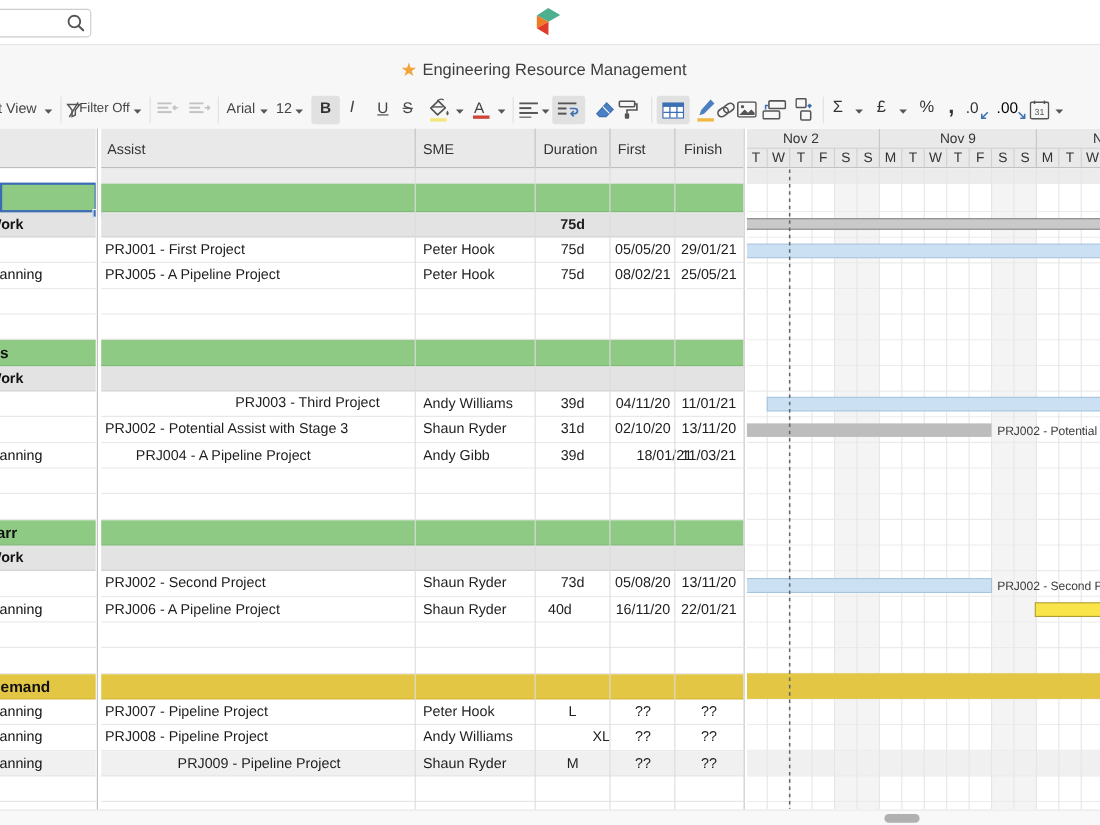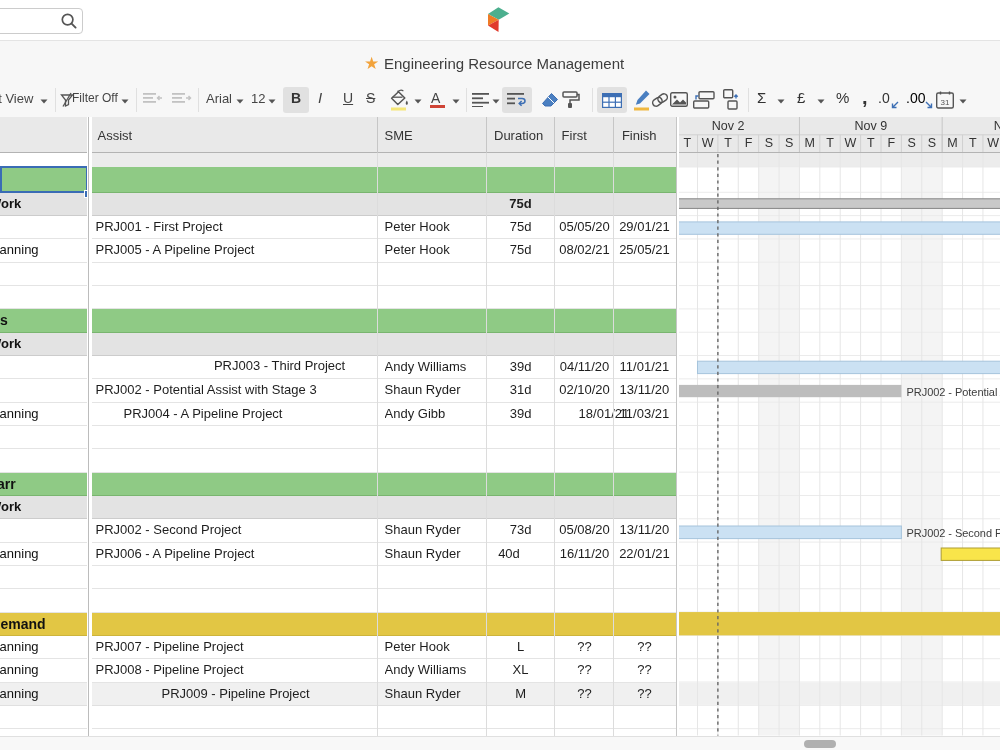--- a/index.html
+++ b/index.html
@@ -267,21 +267,21 @@
 <div class="tcell" style="left:384.6px;top:635.8800000000002px;width:100.89999999999998px;line-height:22.32px;text-align:left;">Peter Hook</div>
 <div class="tcell" style="left:486.5px;top:635.8800000000002px;width:68.10000000000002px;line-height:22.32px;text-align:center;">L</div>
 <div class="tcell" style="left:554.6px;top:635.8800000000002px;width:59.799999999999955px;line-height:22.32px;text-align:center;">??</div>
 <div class="tcell" style="left:614.4px;top:635.8800000000002px;width:60.10000000000002px;line-height:22.32px;text-align:center;">??</div>
 <div class="abs" style="left:0;top:659.2000000000003px;width:675.5px;height:22.32px;background:#ffffff;border-bottom:1px solid #e4e4e4;"></div>
 <div class="abs" style="left:0;top:659.2000000000003px;width:87.0px;height:22.32px;overflow:hidden;">
     <div class="abs" style="left:-12px;top:0;font-size:13px;line-height:22.32px;color:#111;white-space:nowrap;">Planning</div>
   </div>
 <div class="tcell" style="left:95.5px;top:659.2000000000003px;width:280.1px;line-height:22.32px;text-align:left;">PRJ008 - Pipeline Project</div>
 <div class="tcell" style="left:384.6px;top:659.2000000000003px;width:100.89999999999998px;line-height:22.32px;text-align:left;">Andy Williams</div>
-<div class="tcell" style="left:486.5px;top:659.2000000000003px;width:68.10000000000002px;line-height:22.32px;text-align:center;">XL</div>
+<div class="tcell" style="left:486.5px;top:659.2000000000003px;width:68.10000000000002px;line-height:22.32px;text-align:right;">XL</div>
 <div class="tcell" style="left:554.6px;top:659.2000000000003px;width:59.799999999999955px;line-height:22.32px;text-align:center;">??</div>
 <div class="tcell" style="left:614.4px;top:659.2000000000003px;width:60.10000000000002px;line-height:22.32px;text-align:center;">??</div>
 <div class="abs" style="left:0;top:682.5200000000003px;width:675.5px;height:22.32px;background:#f0f0f0;border-bottom:1px solid #e0e0e0;"></div>
 <div class="abs" style="left:0;top:682.5200000000003px;width:87.0px;height:22.32px;overflow:hidden;">
     <div class="abs" style="left:-12px;top:0;font-size:13px;line-height:22.32px;color:#111;white-space:nowrap;">Planning</div>
   </div>
 <div class="tcell" style="left:95.5px;top:682.5200000000003px;width:280.1px;line-height:22.32px;text-align:center;">PRJ009 - Pipeline Project</div>
 <div class="tcell" style="left:384.6px;top:682.5200000000003px;width:100.89999999999998px;line-height:22.32px;text-align:left;">Shaun Ryder</div>
 <div class="tcell" style="left:486.5px;top:682.5200000000003px;width:68.10000000000002px;line-height:22.32px;text-align:center;">M</div>
 <div class="tcell" style="left:554.6px;top:682.5200000000003px;width:59.799999999999955px;line-height:22.32px;text-align:center;">??</div>

